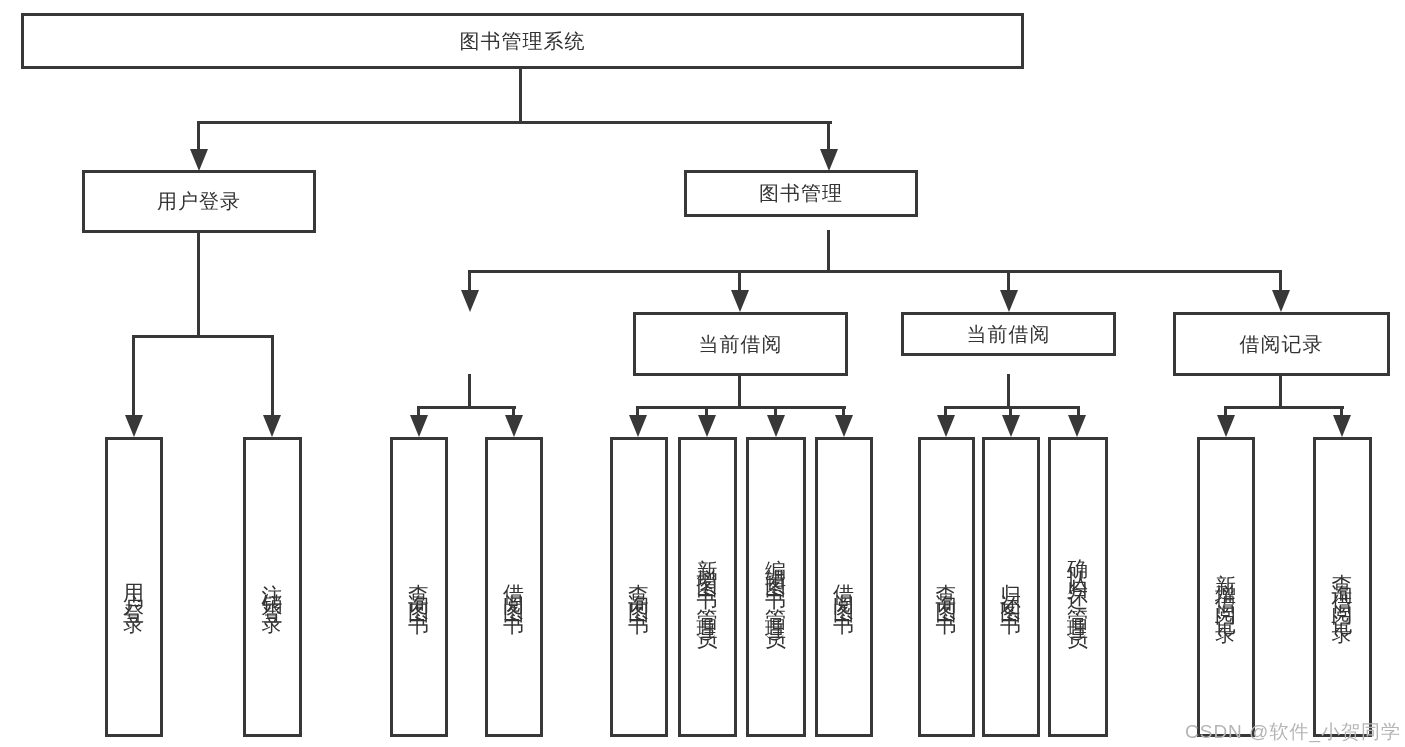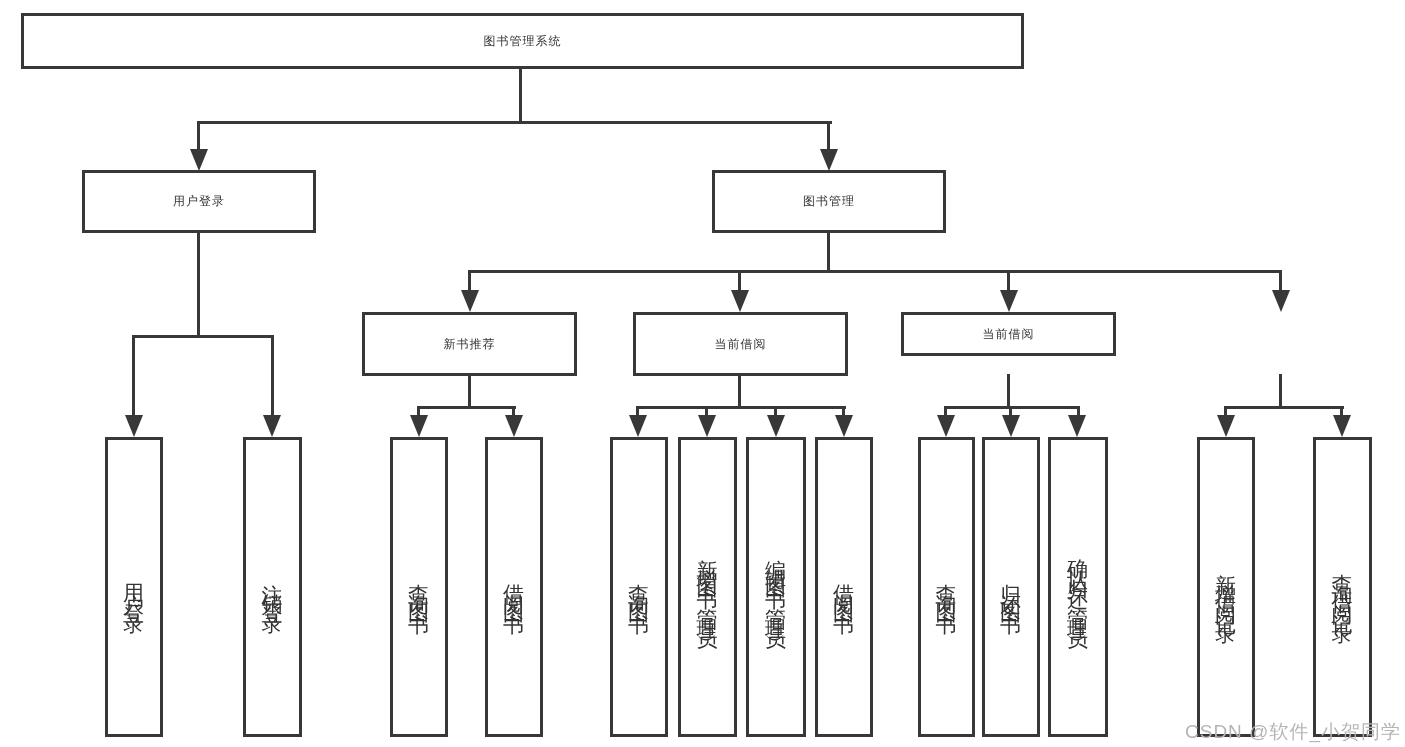--- a/index.html
+++ b/index.html
@@ -4,21 +4,21 @@
 <style>
   html,body{margin:0;padding:0;background:#ffffff;}
   body{font-family:"Liberation Sans","DejaVu Sans",sans-serif;}
   #stage{
     position:relative;width:1405px;height:747px;background:#ffffff;overflow:hidden;
   }
   .box{
     position:absolute;background:#ffffff;border:3px solid #383838;box-sizing:border-box;
     display:flex;align-items:center;justify-content:center;color:#333333;
   }
-  .box.h{font-size:12px;letter-spacing:1px;white-space:nowrap;}
+  .box.h{font-size:20px;letter-spacing:1px;white-space:nowrap;}
   .box.v{
     writing-mode:vertical-lr;text-orientation:mixed;
     font-size:21px;letter-spacing:10px;line-height:1;
   }
   .vl{position:absolute;width:3px;background:#383838;}
   .hl{position:absolute;height:3px;background:#383838;}
   .ar{
     position:absolute;width:0;height:0;
     border-left:9px solid transparent;border-right:9px solid transparent;
     border-top:22px solid #383838;
@@ -36,43 +36,43 @@
   <div class="box h" style="left:21px;top:13px;width:1003px;height:56px">图书管理系统</div>
 
   <div class="vl" style="left:519px;top:66px;height:58px"></div>
   <div class="hl" style="left:198px;top:121px;width:634px"></div>
   <div class="vl" style="left:197px;top:121px;height:30px"></div>
   <div class="ar" style="left:190px;top:149px"></div>
   <div class="vl" style="left:827px;top:121px;height:30px"></div>
   <div class="ar" style="left:820px;top:149px"></div>
 
   <div class="box h" style="left:82px;top:170px;width:234px;height:63px">用户登录</div>
-  <div class="box h" style="left:712px;top:170px;width:234px;height:63px">图书管理</div>
+  <div class="box h" style="left:684px;top:170px;width:234px;height:47px">图书管理</div>
 
   <div class="vl" style="left:197px;top:230px;height:107px"></div>
   <div class="hl" style="left:132px;top:335px;width:142px"></div>
   <div class="vl" style="left:132px;top:335px;height:82px"></div>
   <div class="ar" style="left:125px;top:415px"></div>
   <div class="vl" style="left:271px;top:335px;height:82px"></div>
   <div class="ar" style="left:263px;top:415px"></div>
 
   <div class="vl" style="left:827px;top:230px;height:42px"></div>
   <div class="hl" style="left:468px;top:270px;width:814px"></div>
   <div class="vl" style="left:468px;top:270px;height:22px"></div>
   <div class="ar" style="left:461px;top:290px"></div>
   <div class="vl" style="left:738px;top:270px;height:22px"></div>
   <div class="ar" style="left:731px;top:290px"></div>
   <div class="vl" style="left:1007px;top:270px;height:22px"></div>
   <div class="ar" style="left:1000px;top:290px"></div>
   <div class="vl" style="left:1279px;top:270px;height:22px"></div>
   <div class="ar" style="left:1272px;top:290px"></div>
 
-  <div class="box h" style="left:362px;top:312px;width:215px;height:64px">新书推荐</div>
   <div class="box h" style="left:633px;top:312px;width:215px;height:64px">当前借阅</div>
   <div class="box h" style="left:901px;top:312px;width:215px;height:44px">当前借阅</div>
+  <div class="box h" style="left:1173px;top:312px;width:217px;height:64px">借阅记录</div>
 
   <div class="vl" style="left:468px;top:374px;height:34px"></div>
   <div class="hl" style="left:417px;top:406px;width:99px"></div>
   <div class="vl" style="left:417px;top:406px;height:12px"></div>
   <div class="ar" style="left:410px;top:415px"></div>
   <div class="vl" style="left:512px;top:406px;height:12px"></div>
   <div class="ar" style="left:505px;top:415px"></div>
 
   <div class="vl" style="left:738px;top:374px;height:34px"></div>
   <div class="hl" style="left:636px;top:406px;width:210px"></div>

